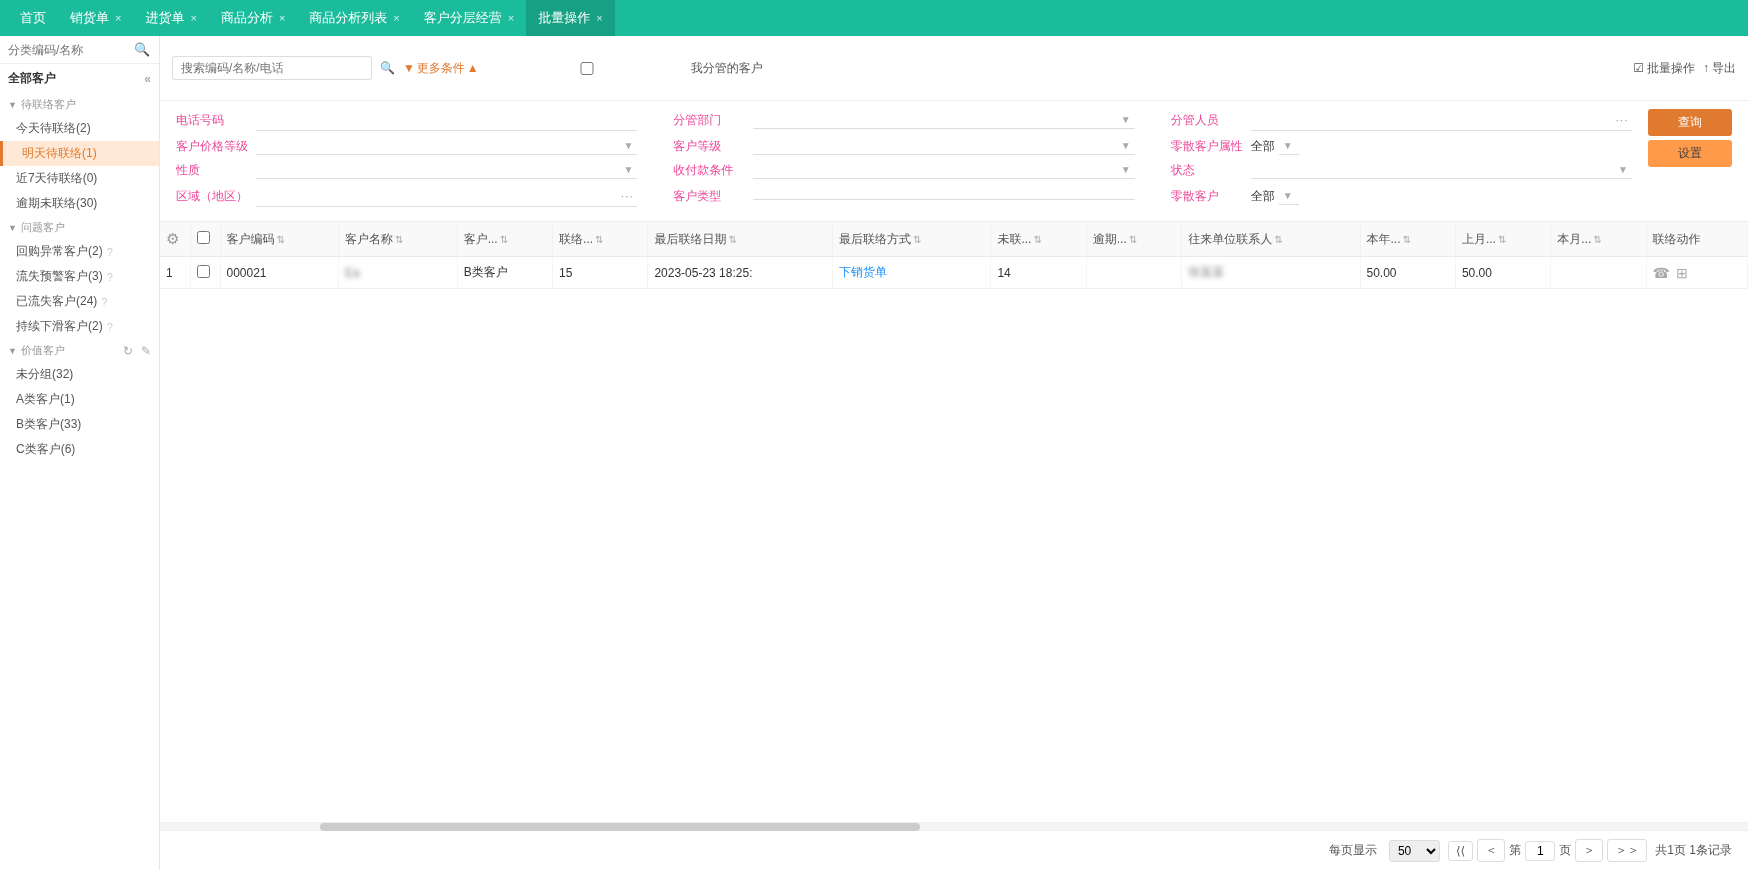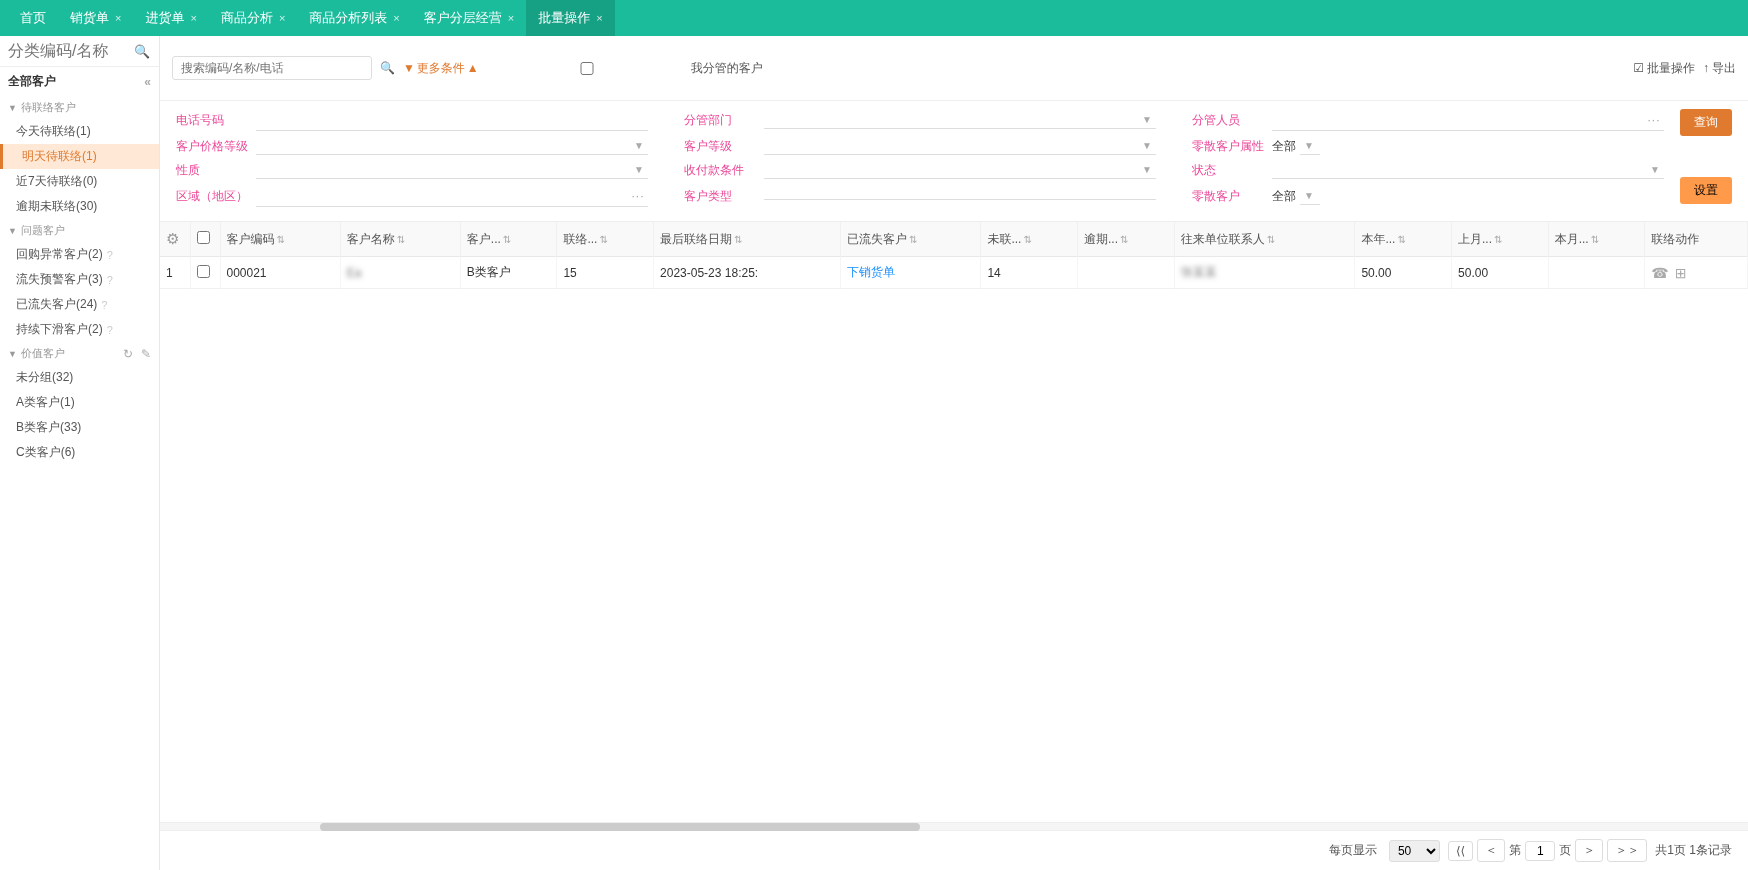--- a/index.html
+++ b/index.html
@@ -46,21 +46,21 @@
     }
     .sidebar-search {
       display: flex;
       align-items: center;
       padding: 6px 8px;
       border-bottom: 1px solid #eee;
     }
     .sidebar-search input {
       border: none;
       outline: none;
-      font-size: 16px;
+      font-size: 12px;
       width: 100%;
       color: #000000;
     }
     .sidebar-search .search-icon { color: #aaa; font-size: 13px; cursor: pointer; }
 
     .sidebar-section-header {
       display: flex;
       align-items: center;
       justify-content: space-between;
       padding: 6px 8px;
@@ -196,27 +196,26 @@
       background: #e07a2f;
       color: #fff;
       border: none;
       border-radius: 3px;
       padding: 5px 14px;
       cursor: pointer;
       font-size: 12px;
     }
     .btn-settings {
       background: #ff9a4a;
-      color: #000000;
+      color: #404040;
       border: none;
       border-radius: 3px;
-      padding: 5px 14px;
-      cursor: pointer;
-      font-size: 12px;
-      margin-top: 37px;
+      padding: 5px 30px;
+      cursor: pointer;
+      font-size: 12px;
     }
     .filter-actions {
       display: flex;
       flex-direction: column;
       gap: 4px;
       margin-left: 8px;
     }
     .filter-more-icon { color: #aaa; cursor: pointer; font-size: 13px; }
 
     
@@ -359,21 +358,21 @@
       <input type="text" placeholder="分类编码/名称" style="">
       <span class="search-icon">🔍</span>
     </div>
 
     <div class="sidebar-section-header">
       <span>全部客户</span>
       <span class="collapse-icon">«</span>
     </div>
 
     <div class="sidebar-group-label">待联络客户</div>
-    <div class="sidebar-item">今天待联络(1)</div>
+    <div class="sidebar-item">今天待联络(2)</div>
     <div class="sidebar-item active">明天待联络(1)</div>
     <div class="sidebar-item">近7天待联络(0)</div>
     <div class="sidebar-item">逾期未联络(30)</div>
 
     <div class="sidebar-group-label">问题客户</div>
     <div class="sidebar-item">回购异常客户(2) <span class="help-icon">?</span></div>
     <div class="sidebar-item">流失预警客户(3) <span class="help-icon">?</span></div>
     <div class="sidebar-item">已流失客户(24) <span class="help-icon">?</span></div>
     <div class="sidebar-item">持续下滑客户(2) <span class="help-icon">?</span></div>
 
@@ -540,21 +539,21 @@
             <th>
               <span>客户...</span><span class="col-sort">⇅</span>
             </th>
             <th>
               <span>联络...</span><span class="col-sort">⇅</span>
             </th>
             <th>
               <span>最后联络日期</span><span class="col-sort">⇅</span>
             </th>
             <th>
-              <span>已流失客户</span><span class="col-sort">⇅</span>
+              <span>最后联络方式</span><span class="col-sort">⇅</span>
             </th>
             <th>
               <span>未联...</span><span class="col-sort">⇅</span>
             </th>
             <th>
               <span>逾期...</span><span class="col-sort">⇅</span>
             </th>
             <th>
               <span>往来单位联系人</span><span class="col-sort">⇅</span>
             </th>

